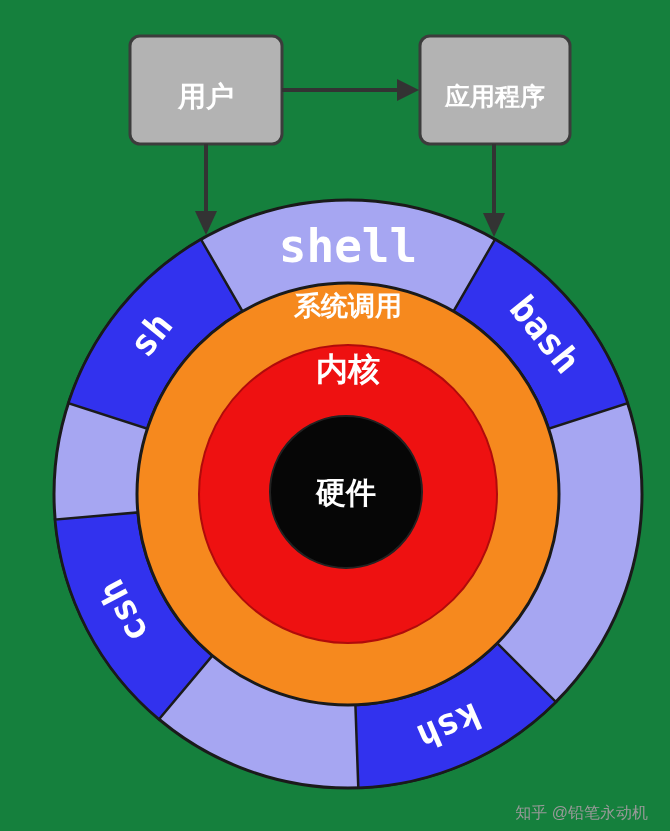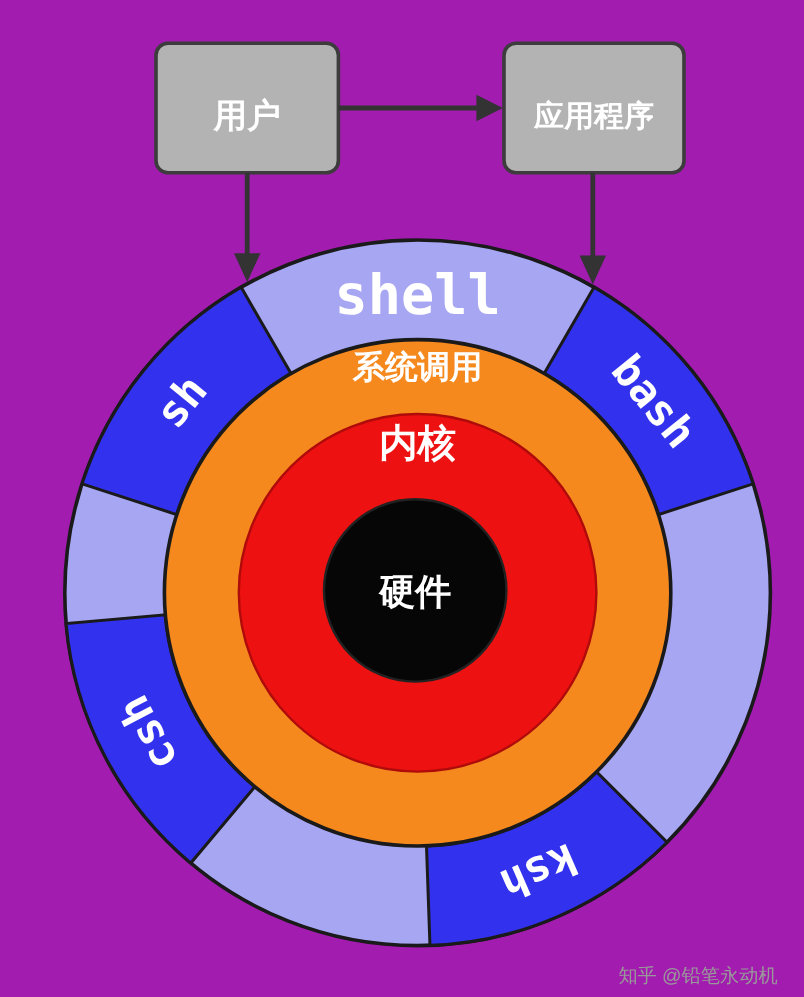--- a/index.html
+++ b/index.html
@@ -5,21 +5,21 @@
   html, body {
     margin: 0;
     padding: 0;
     background: #ffffff;
     font-family: "Liberation Sans", sans-serif;
   }
   .canvas {
     position: relative;
     width: 670px;
     height: 831px;
-    background: #a21caf;
+    background: #15803d;
     overflow: hidden;
   }
   svg { display: block; }
   .box-label {
     font-family: "Liberation Sans", sans-serif;
     font-weight: bold;
     fill: #ffffff;
   }
   .cn-label {
     font-family: "Liberation Sans", sans-serif;

